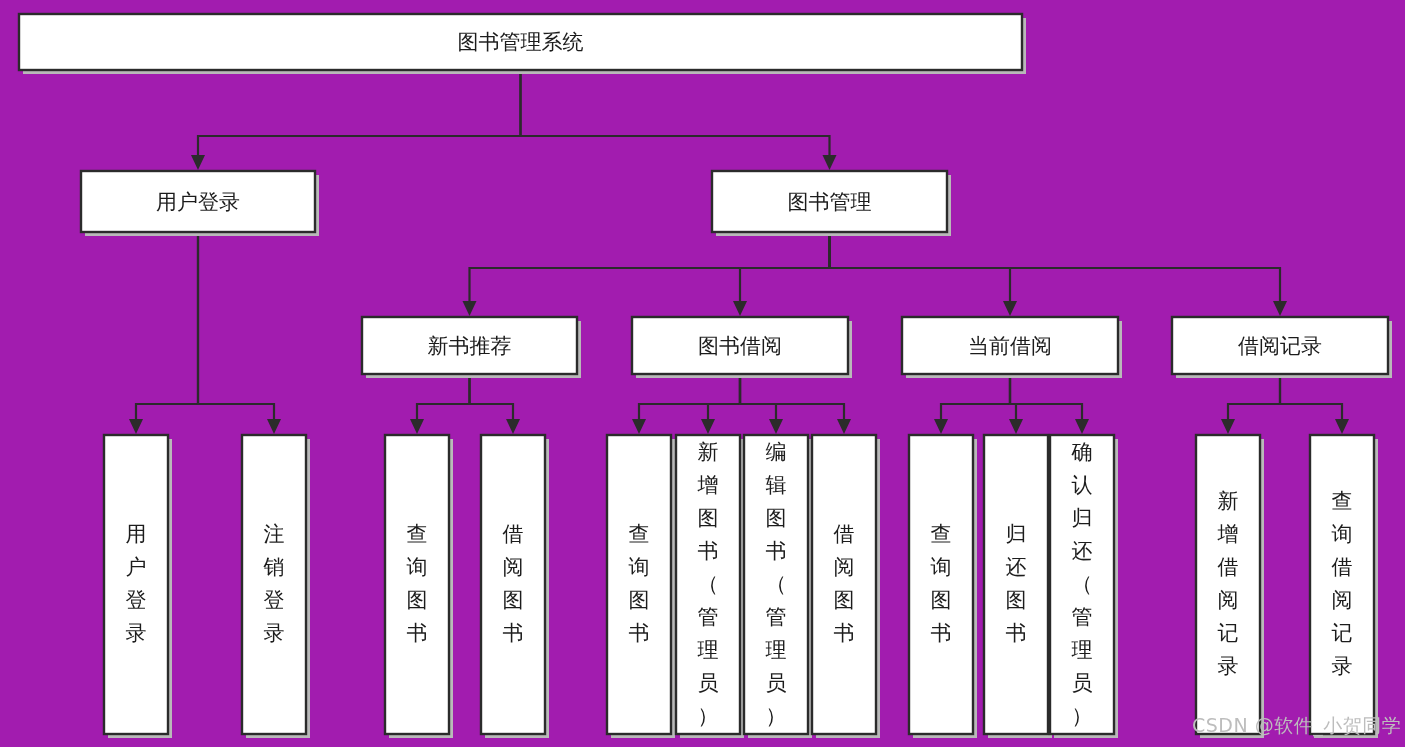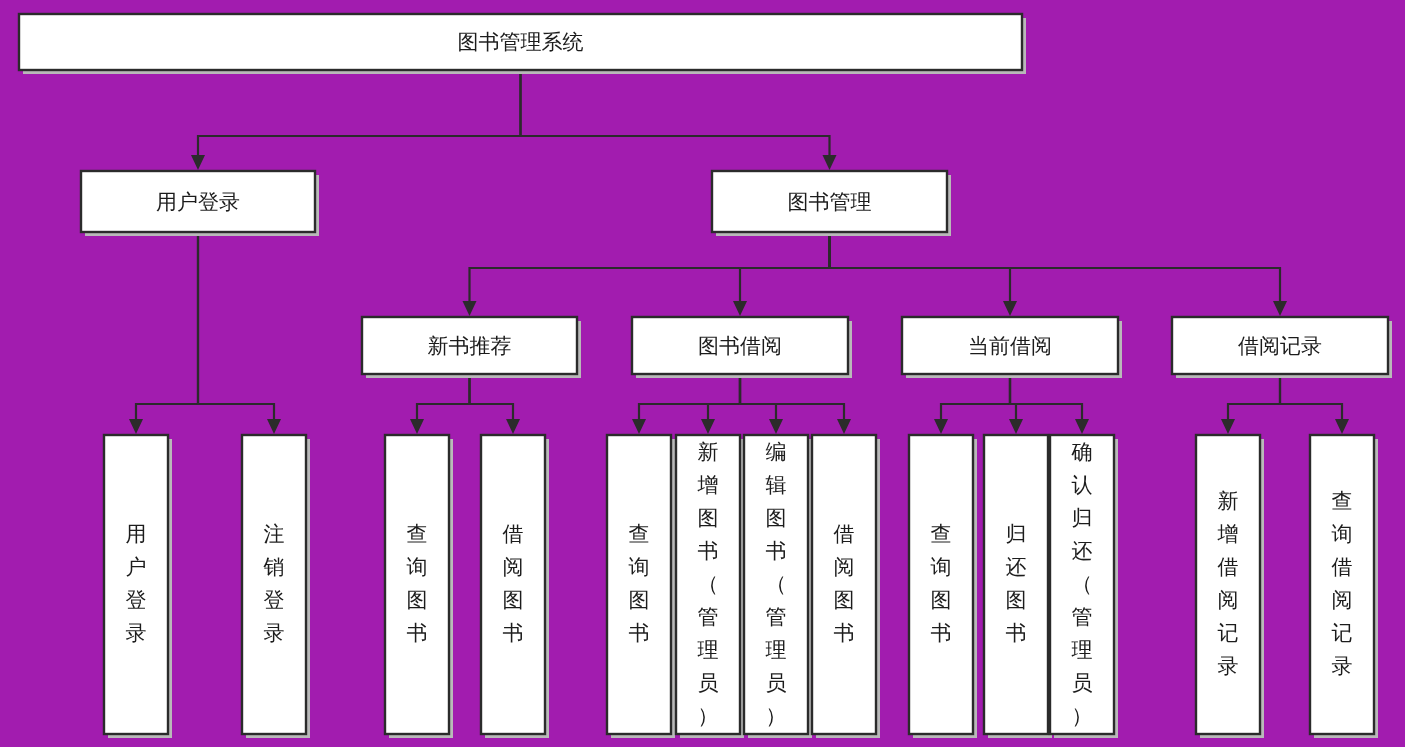--- a/index.html
+++ b/index.html
@@ -252,13 +252,14 @@
           <text class="node-label-v" x="1228" y="0"><tspan x="1228" y="502">新</tspan><tspan x="1228" y="535">增</tspan><tspan x="1228" y="568">借</tspan><tspan x="1228" y="601">阅</tspan><tspan x="1228" y="634">记</tspan><tspan x="1228" y="667">录</tspan></text>
         </g>
         <g>
           <rect class="node-shadow" x="1314" y="439" width="64" height="299"></rect>
           <rect class="node-rect" x="1310" y="435" width="64" height="299"></rect>
           <text class="node-label-v" x="1342" y="0"><tspan x="1342" y="502">查</tspan><tspan x="1342" y="535">询</tspan><tspan x="1342" y="568">借</tspan><tspan x="1342" y="601">阅</tspan><tspan x="1342" y="634">记</tspan><tspan x="1342" y="667">录</tspan></text>
         </g>
       </g>
   </svg>
 
+  <div class="watermark-text" id="watermark" style="left: 1192px; top: 713px; color: rgb(189, 189, 189);">CSDN @软件_小贺同学</div>
 </div>
 
 </body></html>

